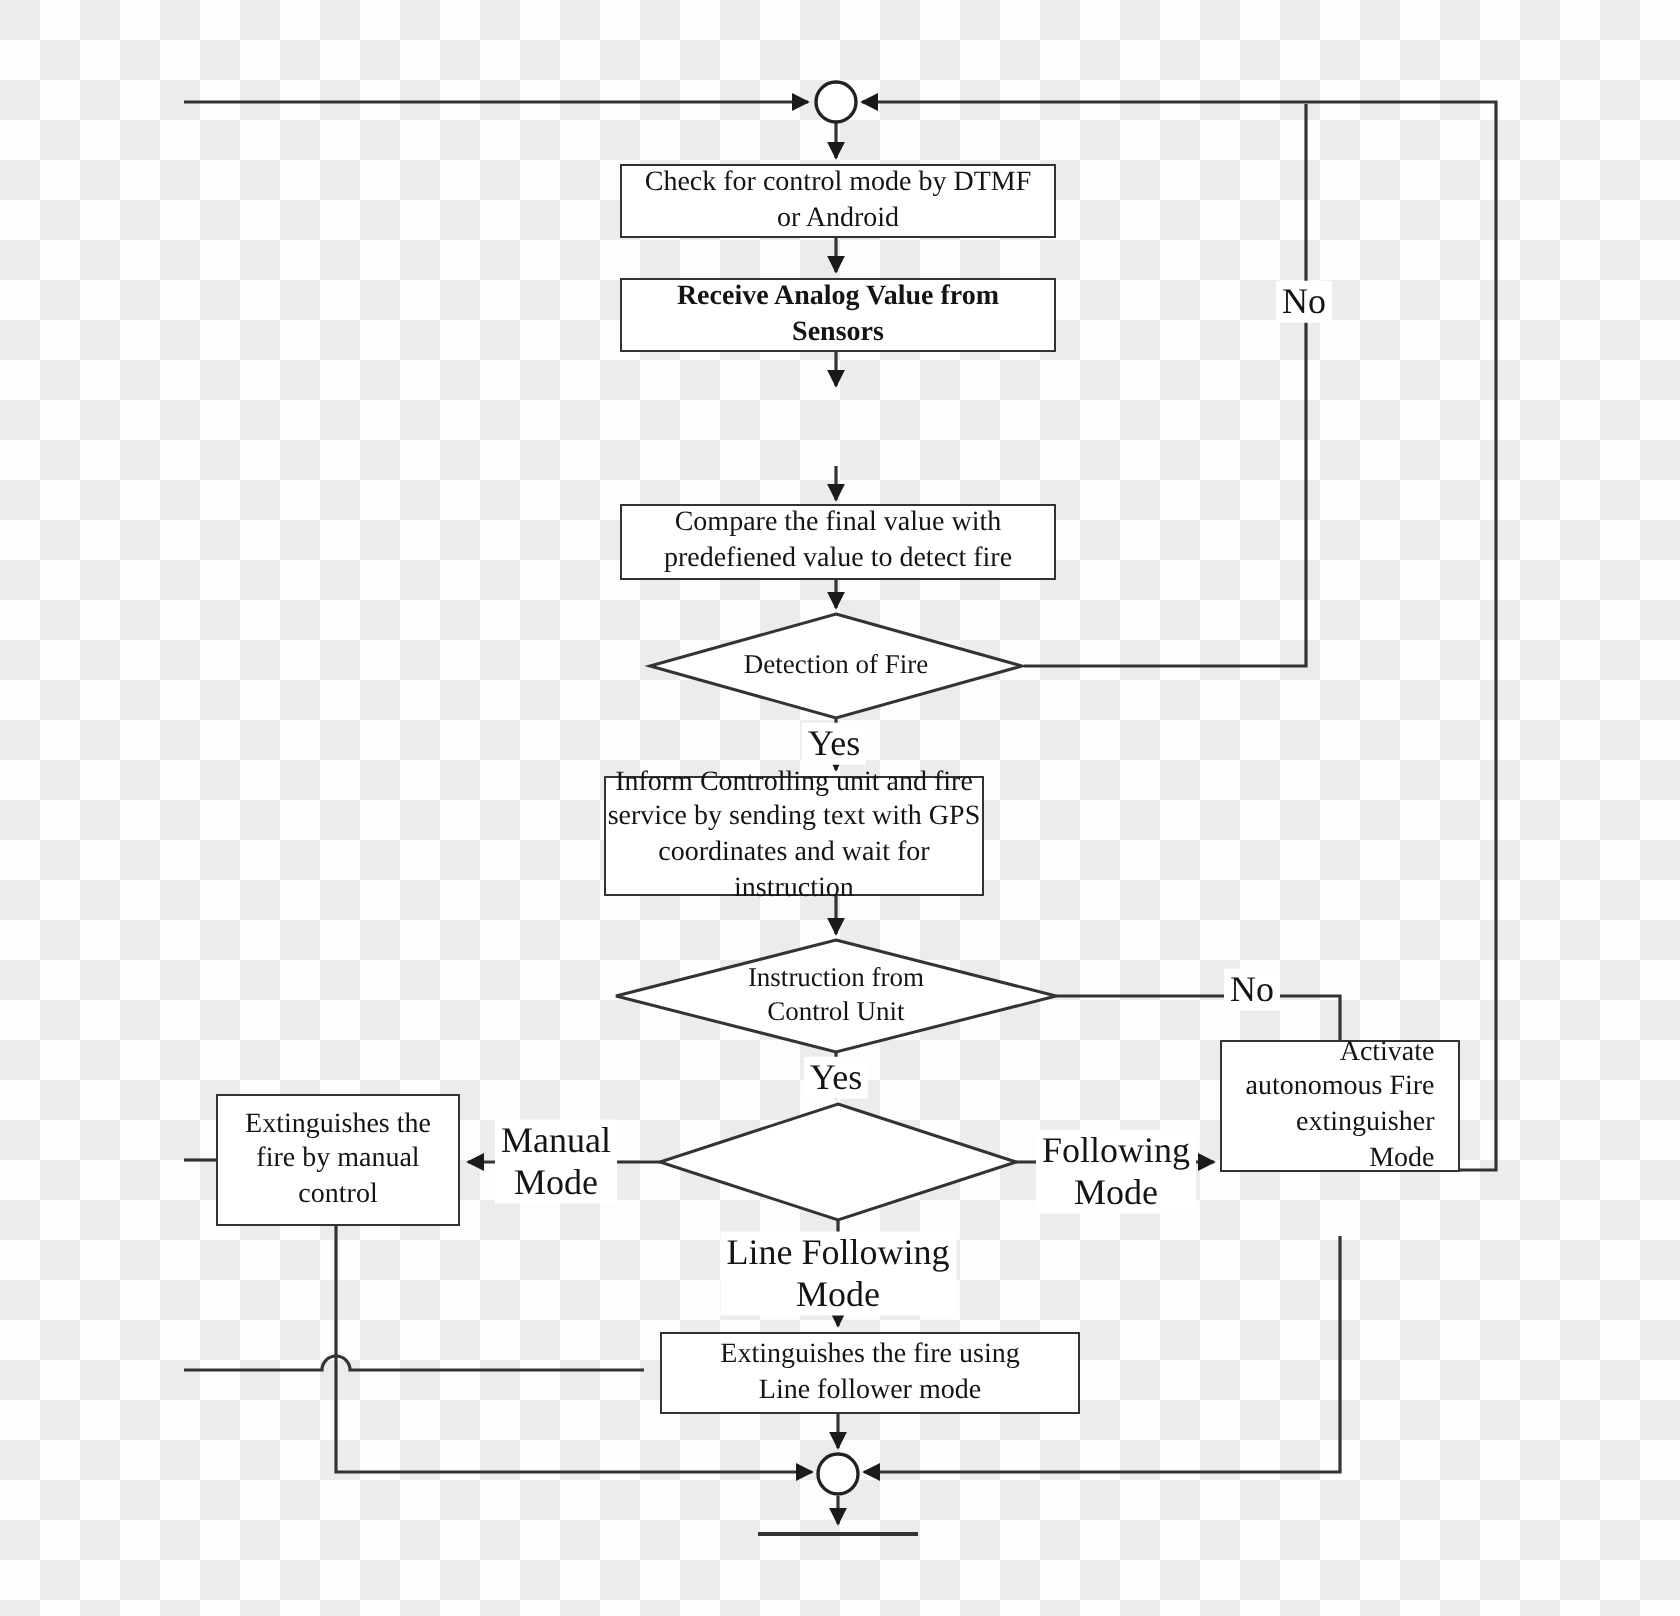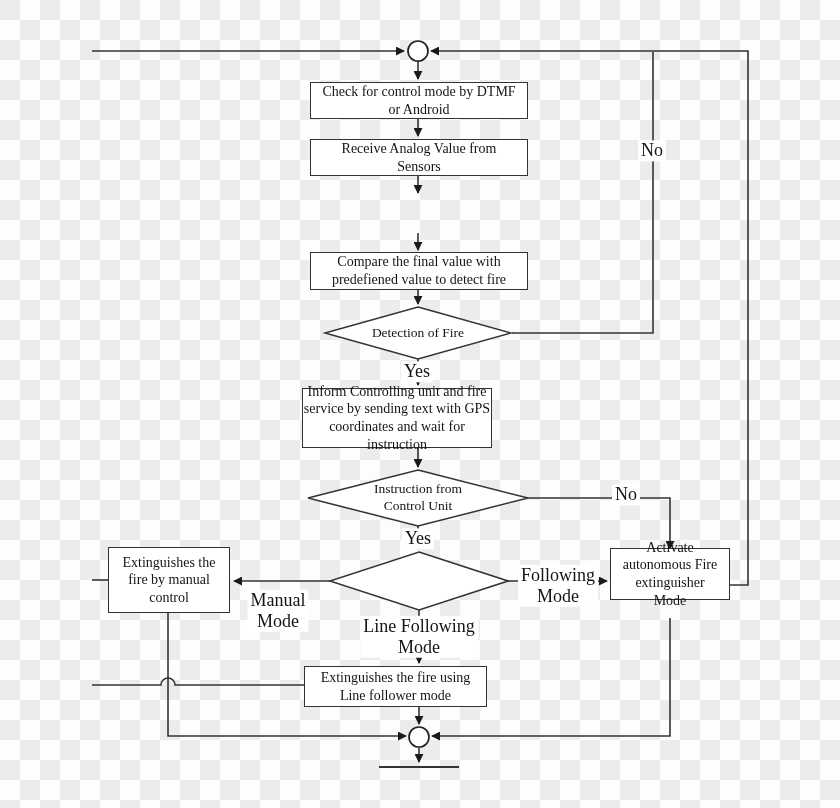--- a/index.html
+++ b/index.html
@@ -93,58 +93,58 @@
 
     <g fill="#fff" stroke="#222" stroke-width="1.7">
       <circle cx="418" cy="51" r="10"></circle>
       <circle cx="419" cy="737" r="10"></circle>
     </g>
   </svg>
 
   <div class="node" style="left:310px;top:82px;width:218px;height:37px;">Check for control mode by DTMF
 or Android</div>
 
-  <div class="node" style="left:310px;top:139px;width:218px;height:37px;">Receive Analog Value from
+  <div class="node" style="left:310px;top:139px;width:218px;height:37px;font-weight:bold;">Receive Analog Value from
 Sensors</div>
 
 
   <div class="node" style="left:310px;top:252px;width:218px;height:38px;">Compare the final value with
 predefiened value to detect fire</div>
 
   <div class="node" style="left:302px;top:388px;width:190px;height:60px;">Inform Controlling unit and fire
 service by sending text with GPS
 coordinates and wait for instruction</div>
 
   <div class="node" style="left:108px;top:547px;width:122px;height:66px;">Extinguishes the
 fire by manual
 control</div>
 
-  <div class="node" style="left:610px;top:548px;width:120px;height:52px;">Activate
+  <div class="node" style="left:610px;top:520px;width:120px;height:66px;text-align:right;">Activate
 autonomous Fire
 extinguisher
 Mode</div>
 
-  <div class="node" style="left:304px;top:666px;width:183px;height:41px;">Extinguishes the fire using
+  <div class="node" style="left:330px;top:666px;width:210px;height:41px;">Extinguishes the fire using
 Line follower mode</div>
 
   <div class="dtext" style="left:418px;top:333px;width:150px;">Detection of Fire</div>
 
   <div class="dtext" style="left:418px;top:498px;width:150px;">Instruction from
 Control Unit</div>
 
 
   <div class="elabel" style="left:652px;top:151px;">No</div>
 
   <div class="elabel" style="left:417px;top:372px;">Yes</div>
 
   <div class="elabel" style="left:626px;top:495px;">No</div>
 
   <div class="elabel" style="left:418px;top:539px;">Yes</div>
 
-  <div class="elabel" style="left:278px;top:611px;">Manual
+  <div class="elabel" style="left:278px;top:581px;">Manual
 Mode</div>
 
   <div class="elabel" style="left:558px;top:586px;">Following
 Mode</div>
 
   <div class="elabel" style="left:419px;top:637px;">Line Following
 Mode</div>
 
 </div>
 

